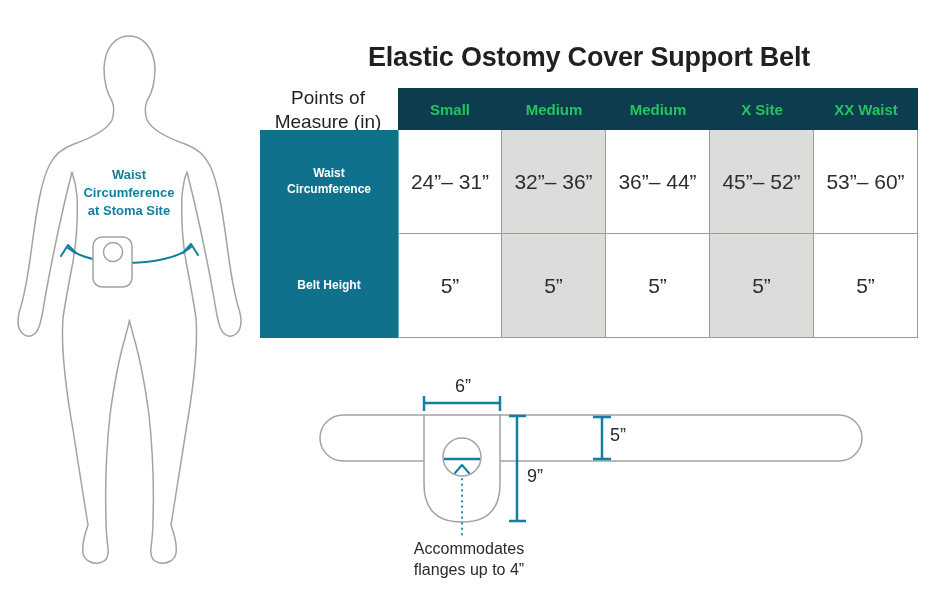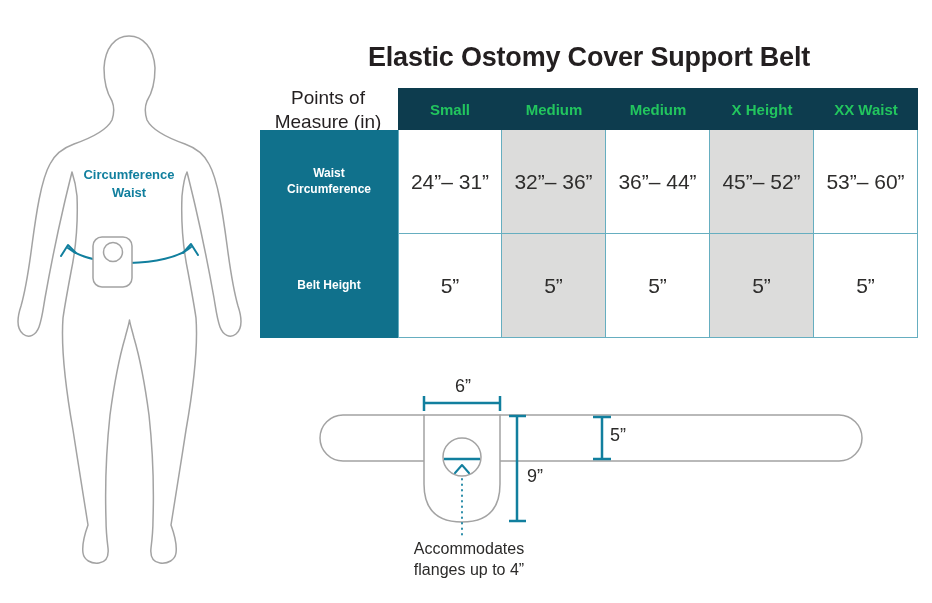--- a/index.html
+++ b/index.html
@@ -138,37 +138,38 @@
     <path class="dotted" d="M462,479 V535"></path>
 
     <path class="measure" d="M424,403 H500 M424,396 V411 M500,396 V411"></path>
 
     <path class="measure" d="M517,416 V521 M509,416 H526 M509,521 H526"></path>
 
     <path class="measure" d="M602,417 V459 M593,417 H611 M593,459 H611"></path>
   </svg>
 
   <div class="waist-note">
+    <div>Waist</div>
     <div>Circumference</div>
-    <div>Waist</div>
+    <div>at Stoma Site</div>
   </div>
 
   <div class="page-title">Elastic Ostomy Cover Support Belt</div>
 
   <div class="corner-label">
     <div>Points of</div>
     <div>Measure (in)</div>
   </div>
 
   <div class="size-table">
     <div class="cell corner-spacer"></div>
     <div class="cell head">Small</div>
     <div class="cell head">Medium</div>
     <div class="cell head">Medium</div>
-    <div class="cell head">X Height</div>
+    <div class="cell head">X Site</div>
     <div class="cell head">XX Waist</div>
 
     <div class="cell rowlabel">Waist Circumference</div>
     <div class="cell data first">24”– 31”</div>
     <div class="cell data gray">32”– 36”</div>
     <div class="cell data">36”– 44”</div>
     <div class="cell data gray">45”– 52”</div>
     <div class="cell data">53”– 60”</div>
 
     <div class="cell rowlabel">Belt Height</div>

